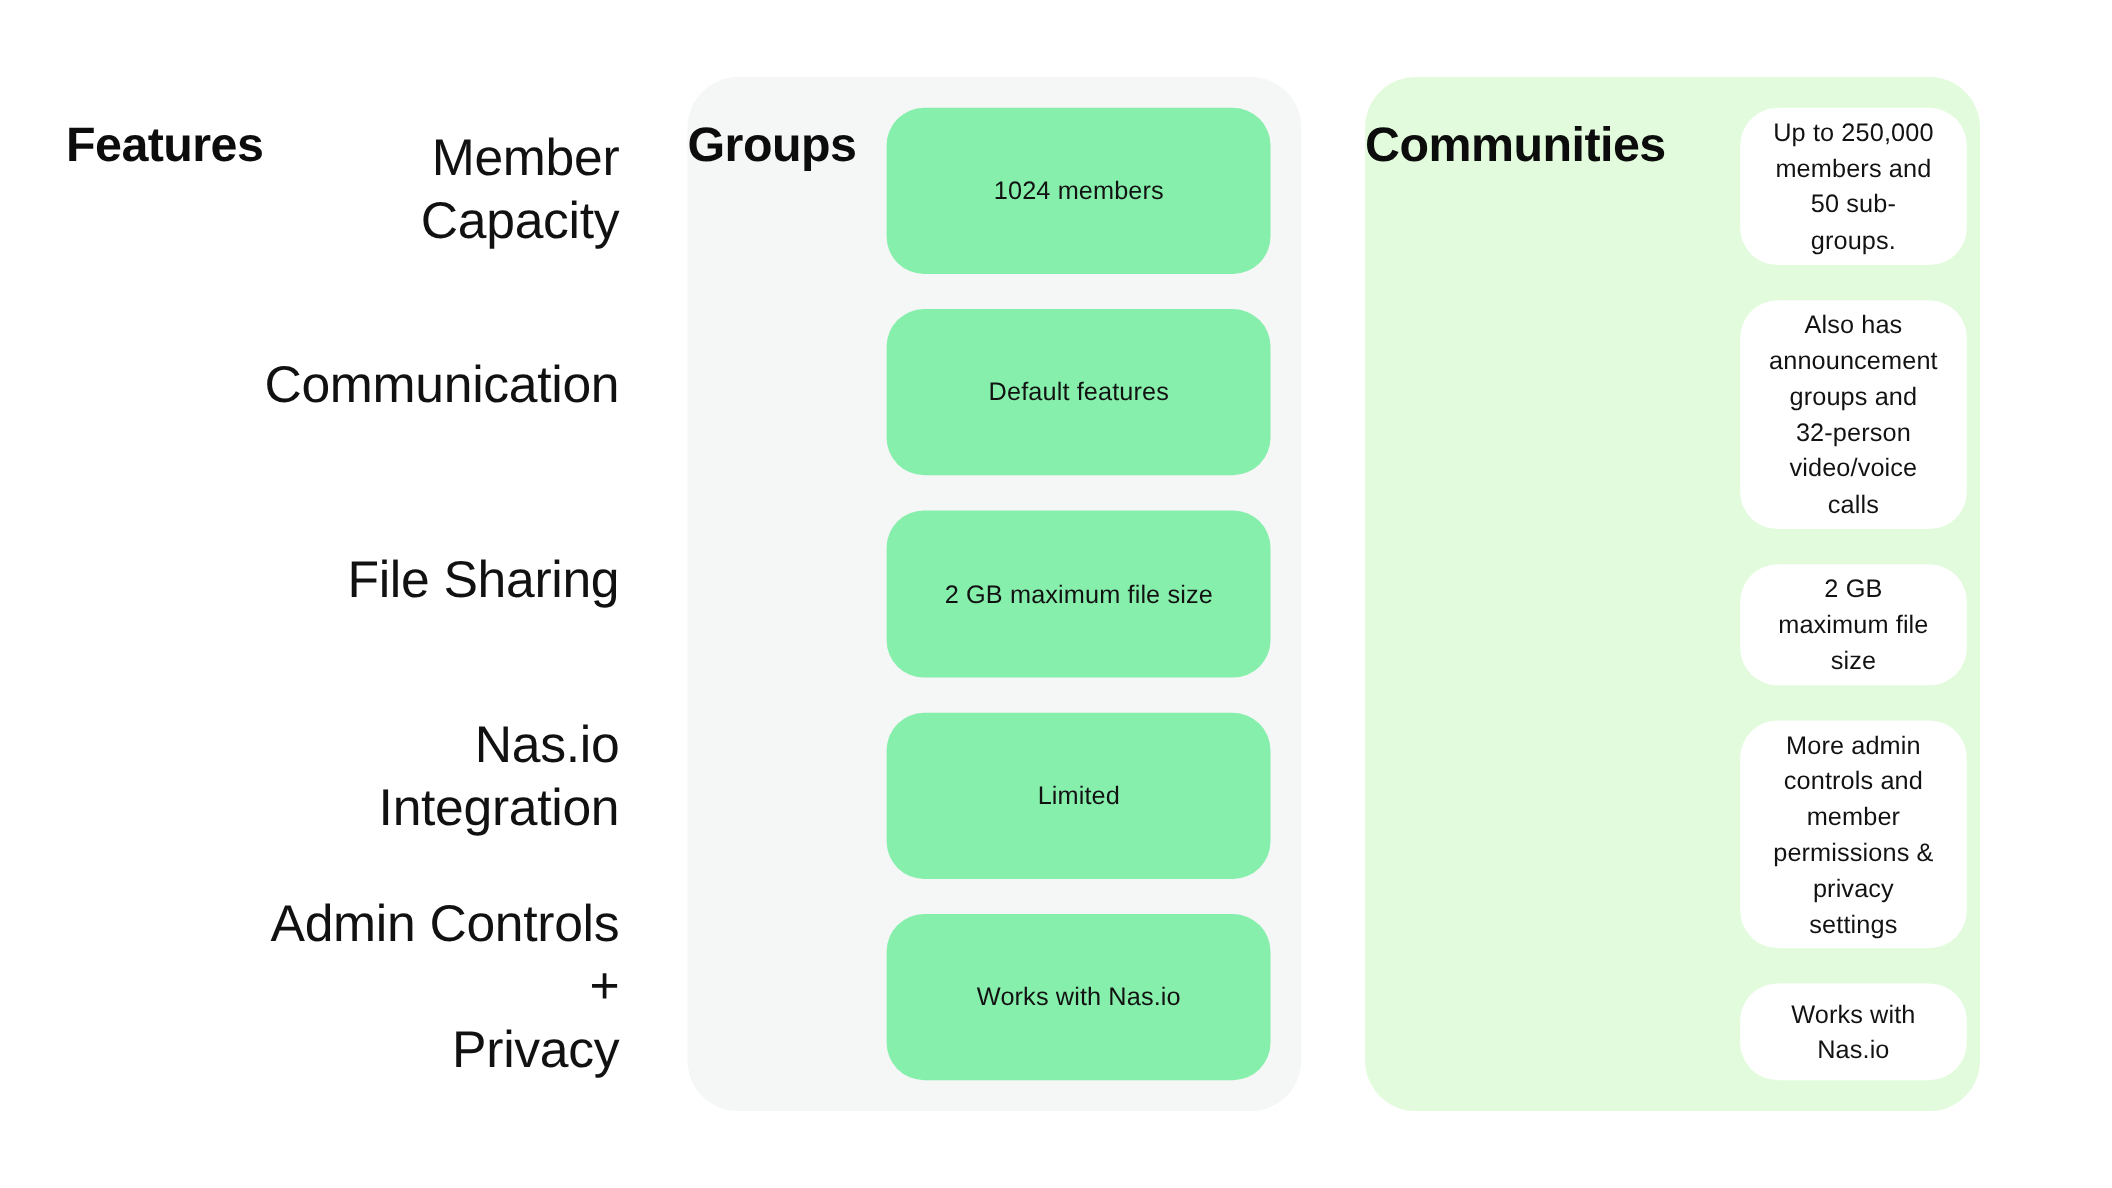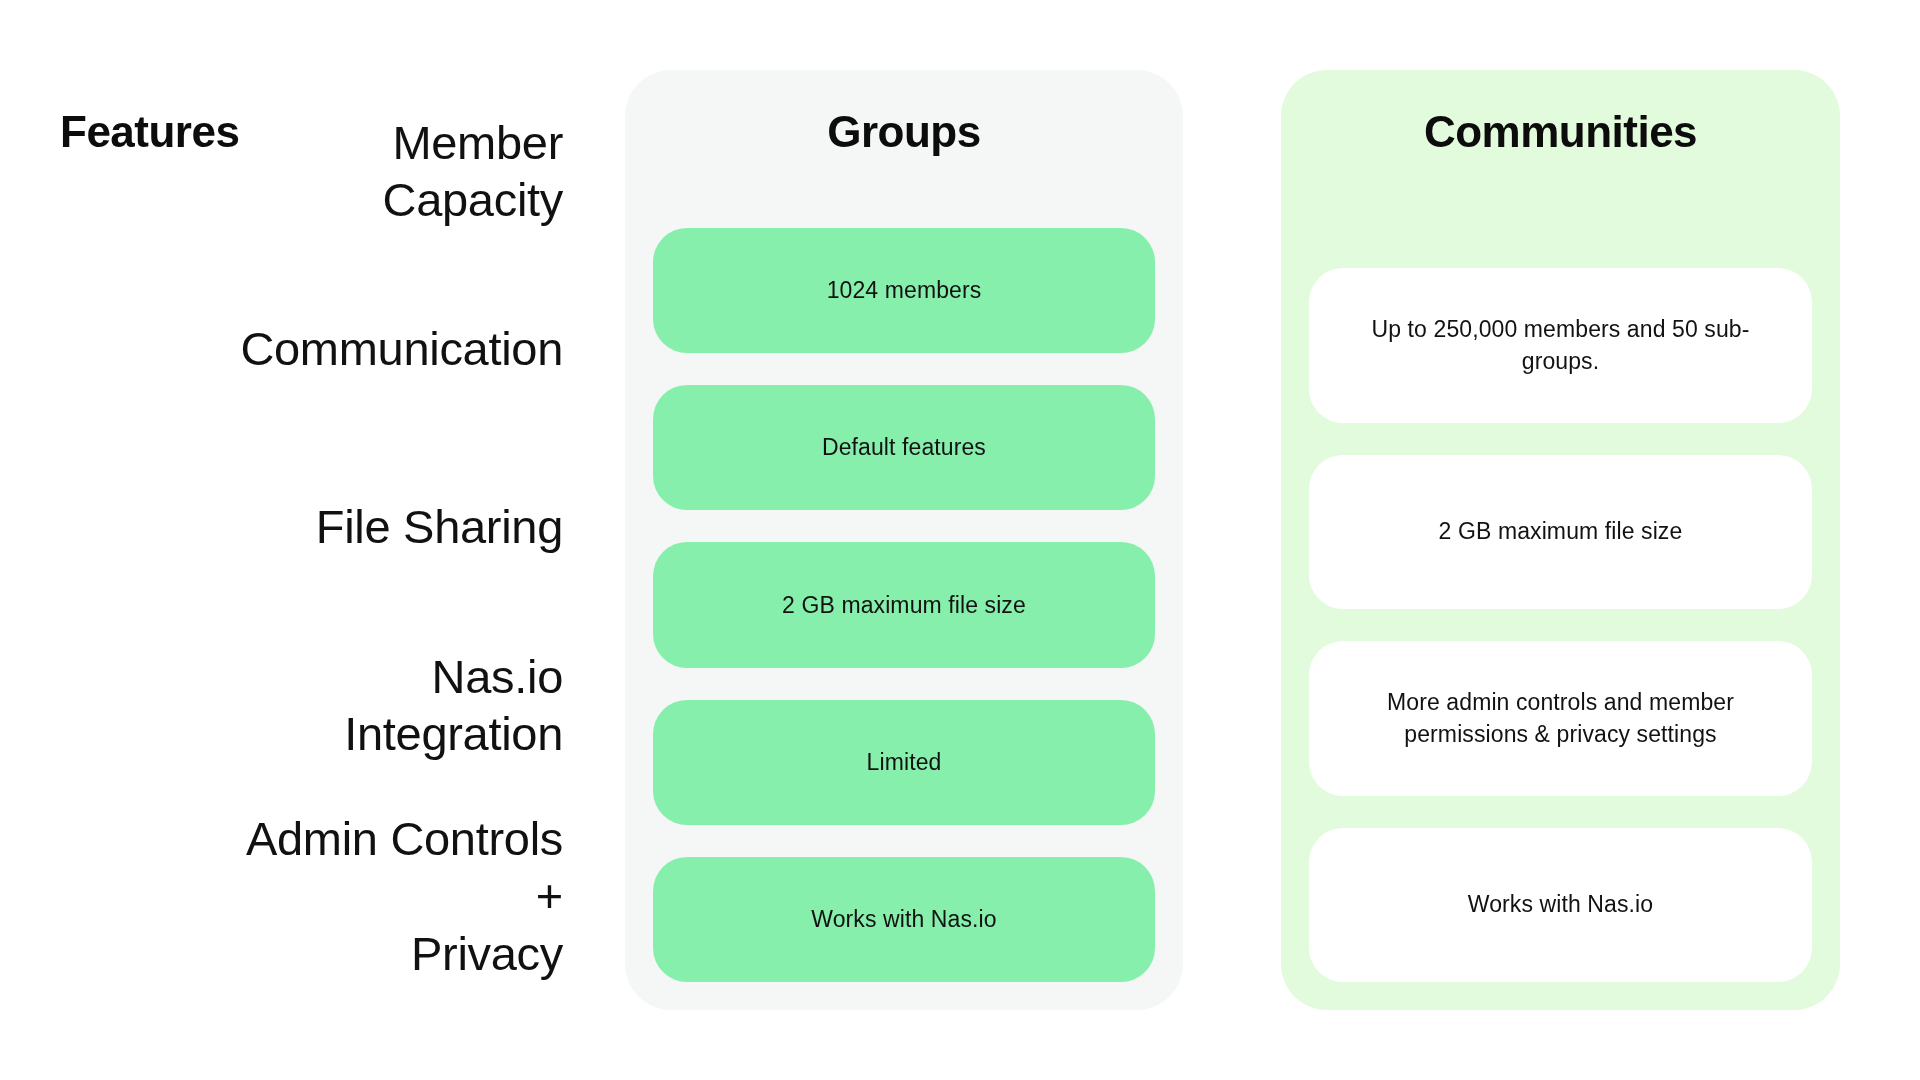--- a/index.html
+++ b/index.html
@@ -77,31 +77,31 @@
   }
 
   
   .plan-card {
     position: absolute;
     top: 70px;
     height: 940px;
     border-radius: 46px;
     box-sizing: border-box;
     display: flex;
-    flex-direction: column;
+    flex-direction: row;
   }
 
   .plan-card.groups {
     left: 625px;
     width: 558px;
     background: #f5f6f6;
   }
 
   .plan-card.communities {
-    left: 1281px;
+    left: 1241px;
     width: 559px;
     background: #e2fbdc;
     gap: 40px;
   }
 
   .plan-head {
     height: 130px;
     display: flex;
     align-items: center;
     justify-content: center;
@@ -203,20 +203,23 @@
 
   <div class="plan-card communities">
     <div class="plan-head">
       <span class="title-text">Communities</span>
     </div>
     <div class="plan-rows">
       <div class="plan-cell">
         <span class="cell-text">Up to 250,000 members and 50 sub-groups.</span>
       </div>
       <div class="plan-cell">
+        <span class="cell-text">Also has announcement groups and 32-person video/voice calls</span>
+      </div>
+      <div class="plan-cell">
         <span class="cell-text">2 GB maximum file size</span>
       </div>
       <div class="plan-cell">
         <span class="cell-text">More admin controls and member permissions &amp; privacy settings</span>
       </div>
       <div class="plan-cell">
         <span class="cell-text">Works with Nas.io</span>
       </div>
     </div>
   </div>

